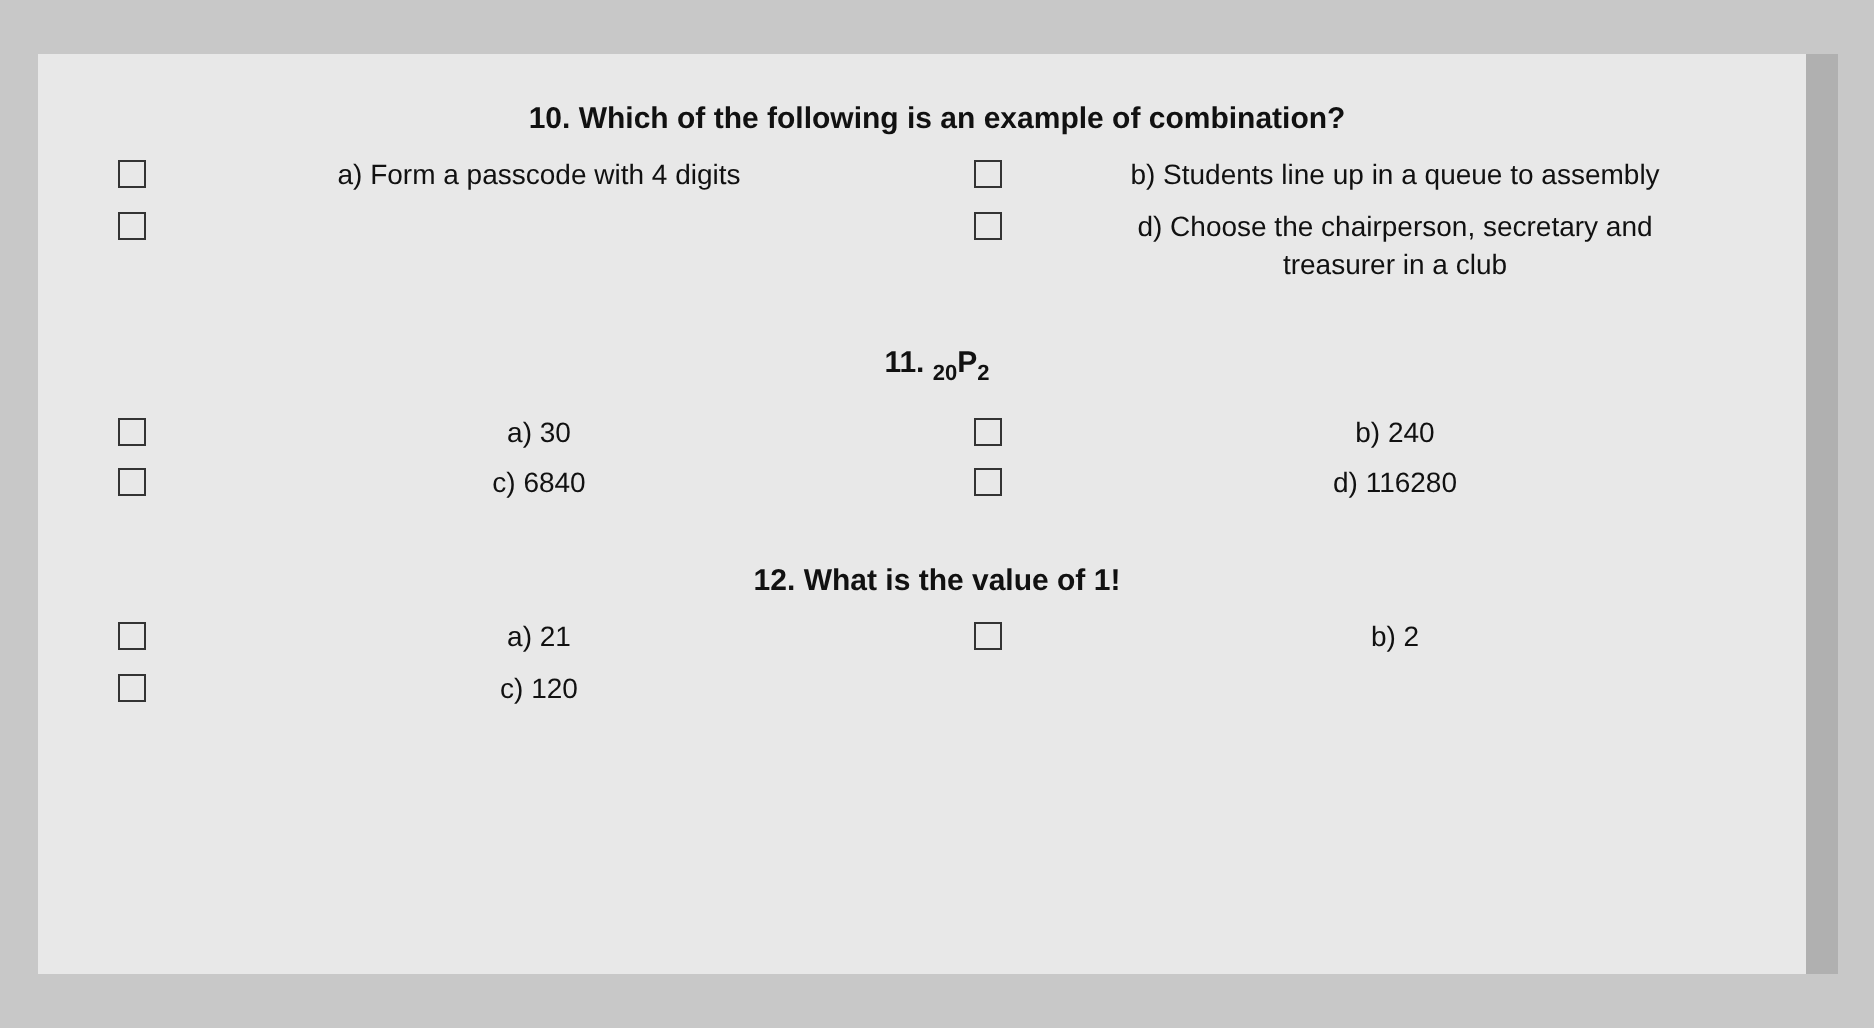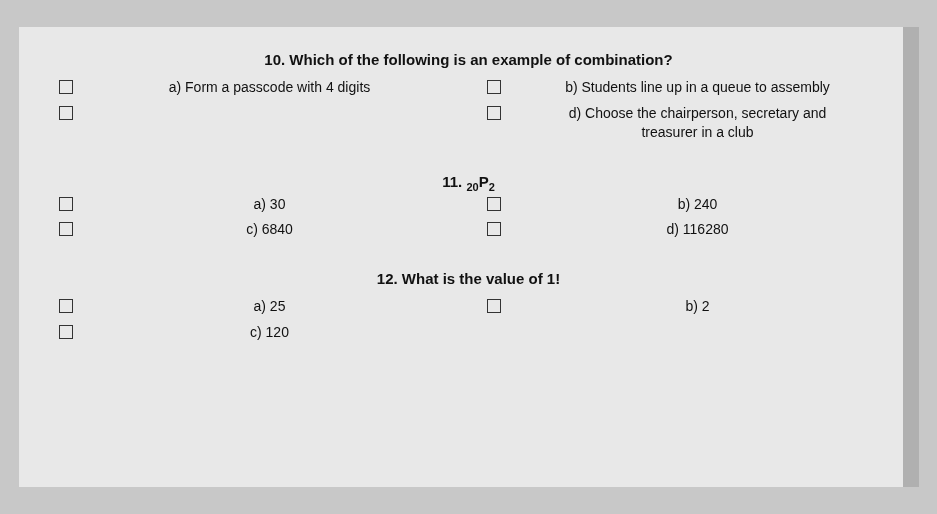--- a/index.html
+++ b/index.html
@@ -69,21 +69,21 @@
     }
 
     .sub-text {
       display: block;
       padding-left: 0px;
     }
 
     .q11-title {
       font-size: 15px;
       font-weight: bold;
-      margin-bottom: 2px;
+      margin-bottom: 14px;
     }
 
     .subscript {
       font-size: 11px;
       vertical-align: sub;
     }
 
     .right-bar {
       position: absolute;
       right: 0;
@@ -148,21 +148,21 @@
   </div>
 
   <div class="question-block">
     <div class="question-title">
       <span>12.</span>
       <span>   What is the value of 1!</span>
     </div>
     <div class="options-grid">
       <div class="option">
         <span class="checkbox"></span>
-        <span class="option-text">a)  25</span>
+        <span class="option-text">a)  21</span>
       </div>
       <div class="option">
         <span class="checkbox"></span>
         <span class="option-text">b)  2</span>
       </div>
       <div class="option">
         <span class="checkbox"></span>
         <span class="option-text">c)  120</span>
       </div>
     </div>

